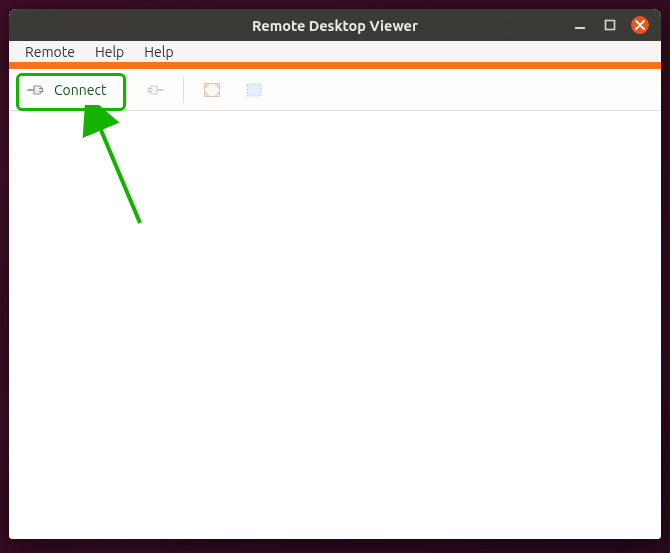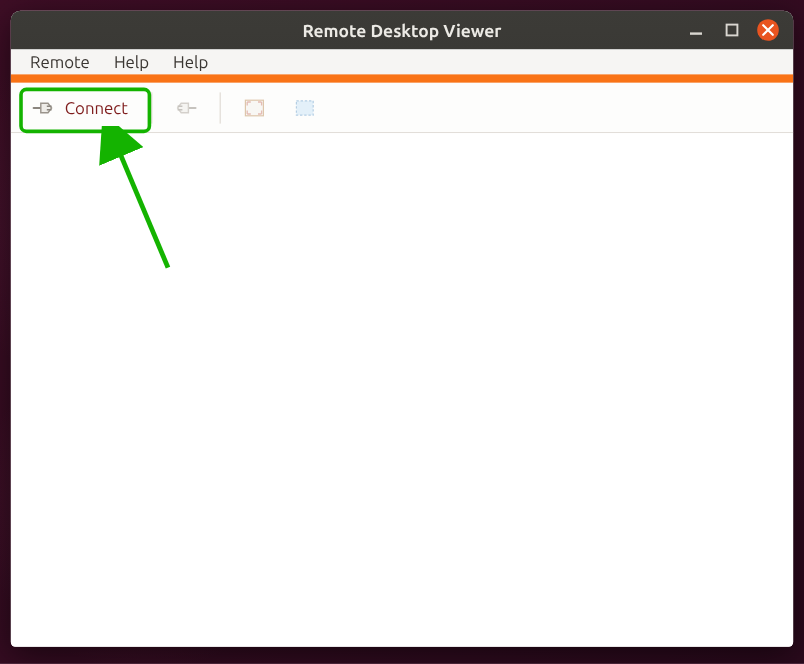--- a/index.html
+++ b/index.html
@@ -95,21 +95,21 @@
   }
   .tb-btn {
     height: 32px;
     padding: 0 8px;
     display: flex;
     align-items: center;
     gap: 8px;
     border: 1px solid transparent;
     border-radius: 4px;
     cursor: pointer;
-    color: #7f1d1d;
+    color: #14532d;
     font-size: 14px;
   }
   .tb-btn.icon-only { padding: 0 6px; width: 36px; justify-content:center;}
   .tb-btn.disabled { opacity: 0.55; cursor: default; }
   .tb-btn svg { display:block; }
   .tb-sep {
     width: 1px; height: 26px;
     background: #e0dbd5;
     margin: 0 4px;
   }

